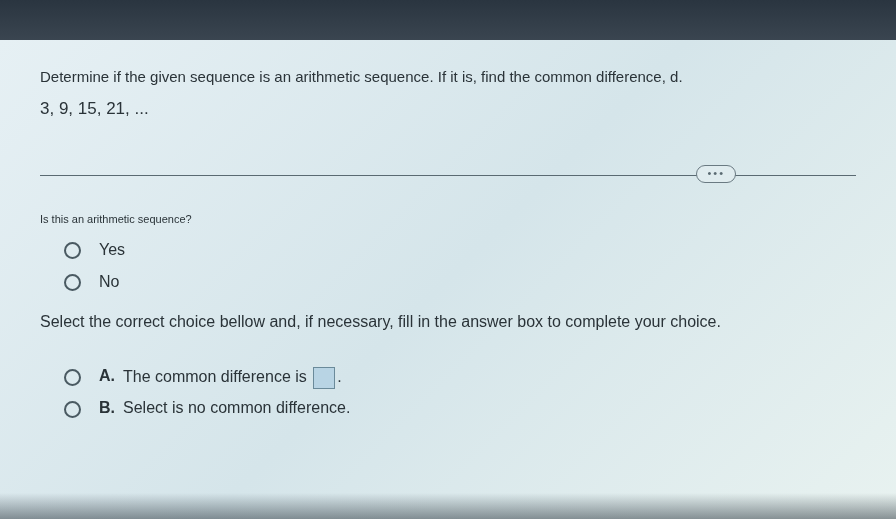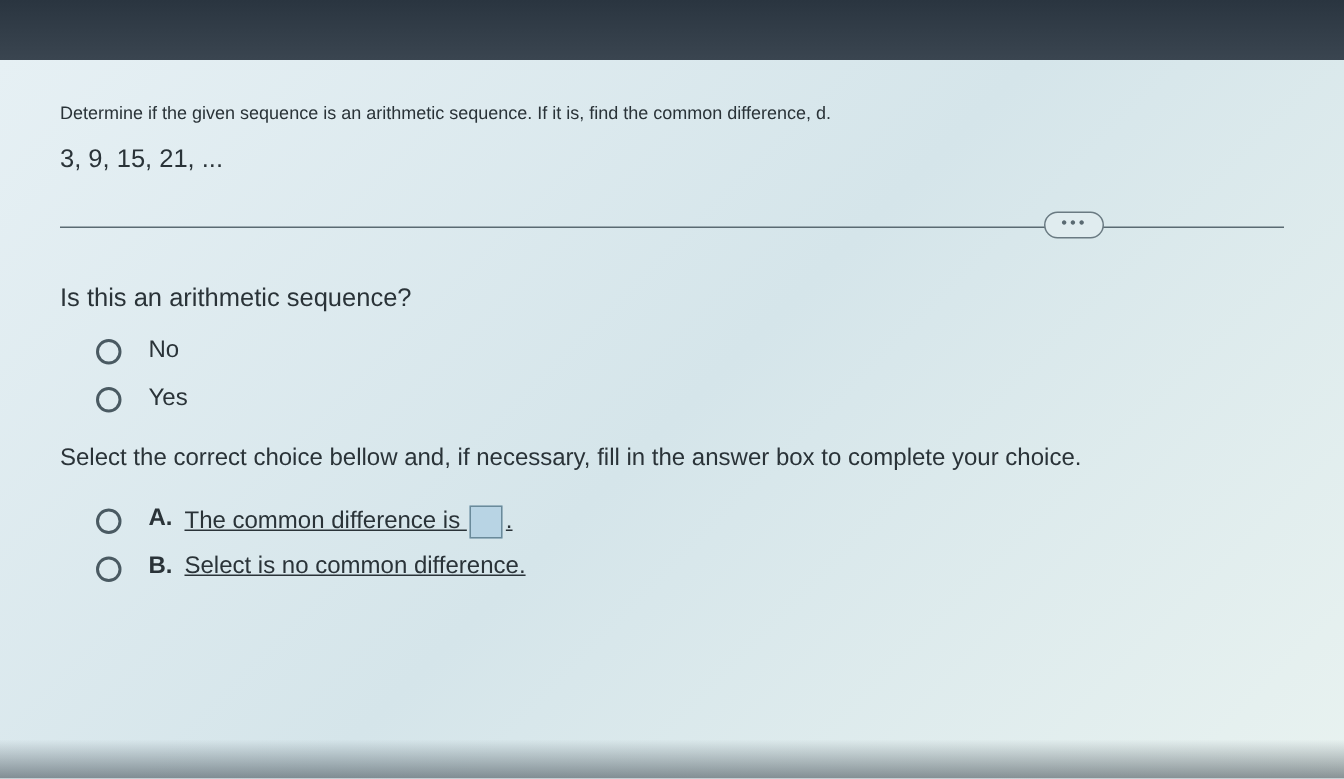--- a/index.html
+++ b/index.html
@@ -15,28 +15,28 @@
     height: 40px;
     background: linear-gradient(to bottom, #2a3540 0%, #3a4550 100%);
     width: 100%;
   }
   .content {
     padding: 28px 40px 20px 40px;
     background: linear-gradient(135deg, #e6f0f4 0%, #d5e5ea 50%, #e8f2f0 100%);
     height: 479px;
   }
   .prompt {
-    font-size: 12px;
+    font-size: 15px;
     color: #2a3338;
     margin-bottom: 14px;
   }
   .sequence {
     font-size: 17px;
     color: #2a3338;
-    margin-bottom: 25px;
+    margin-bottom: 46px;
   }
   .divider-row {
     position: relative;
     height: 20px;
     margin-bottom: 28px;
   }
   .divider {
     border: none;
     border-top: 1px solid #5a6a72;
     position: absolute;
@@ -52,21 +52,21 @@
     border: 1px solid #6a7a82;
     border-radius: 10px;
     padding: 2px 10px 4px 10px;
     font-size: 11px;
     color: #5a6a72;
     letter-spacing: 2px;
     line-height: 10px;
     cursor: pointer;
   }
   .question {
-    font-size: 17px;
+    font-size: 11px;
     color: #2a3338;
     margin-bottom: 16px;
   }
   .option-row {
     display: flex;
     align-items: center;
     margin-left: 24px;
     margin-bottom: 14px;
     font-size: 16px;
     color: #2a3338;
@@ -78,36 +78,36 @@
     border-radius: 50%;
     margin-right: 18px;
     flex-shrink: 0;
     cursor: pointer;
     background: transparent;
   }
   .instruction {
     font-size: 16px;
     color: #2a3338;
     margin-top: 22px;
-    margin-bottom: 22px;
+    margin-bottom: 36px;
   }
   .choice-row {
     display: flex;
     align-items: flex-start;
     margin-left: 24px;
     margin-bottom: 10px;
     font-size: 16px;
     color: #2a3338;
   }
   .choice-row .radio { margin-top: 2px; }
   .choice-label {
     font-weight: bold;
     margin-right: 8px;
   }
-  .choice-body { display: inline-block; text-decoration: underline; }
+  .choice-body { display: inline-block; }
   .answer-box {
     display: inline-block;
     width: 22px;
     height: 22px;
     background: #b8d4e4;
     border: 1px solid #6a8a9a;
     vertical-align: middle;
     margin: 0 2px;
     cursor: text;
   }
@@ -135,25 +135,25 @@
 
   <div class="divider-row">
     <hr class="divider">
     <div class="more-pill">•••</div>
   </div>
 
   <div class="question">Is this an arithmetic sequence?</div>
 
   <div class="option-row">
     <span class="radio"></span>
-    <span>No</span>
+    <span>Yes</span>
   </div>
   <div class="option-row">
     <span class="radio"></span>
-    <span>Yes</span>
+    <span>No</span>
   </div>
 
   <div class="instruction">Select the correct choice bellow and, if necessary, fill in the answer box to complete your choice.</div>
 
   <div class="choice-row">
     <span class="radio"></span>
     <span class="choice-label">A.</span>
     <span class="choice-body">
       <span>The common difference is </span><span class="answer-box"></span><span>.</span>
     </span>

